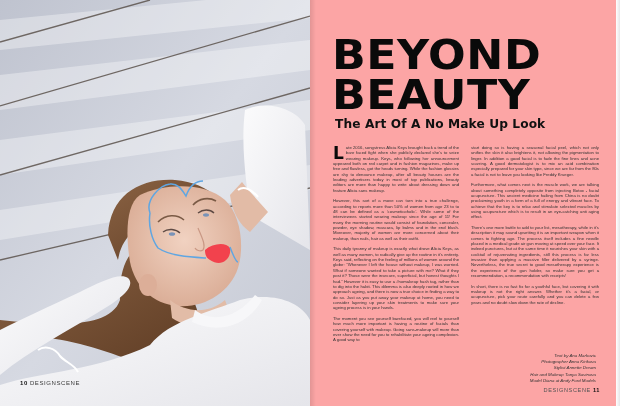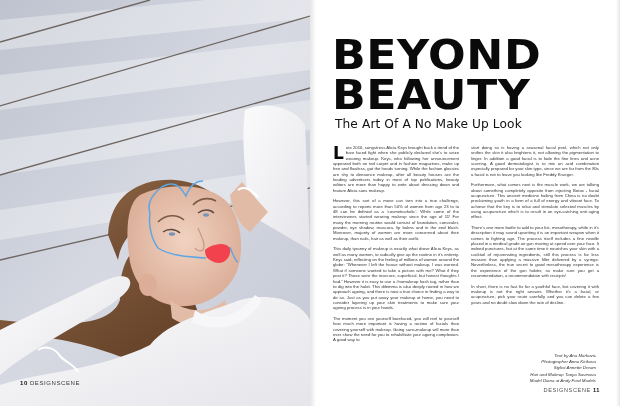--- a/index.html
+++ b/index.html
@@ -8,30 +8,30 @@
 
     .spread { position: absolute; left: 0; top: 0; width: 620px; height: 406px; }
 
     
     .page-left { position: absolute; left: 0; top: 0; width: 310px; height: 406px; overflow: hidden; background: #c9ccd6; }
     .photo { position: absolute; inset: 0; }
     .page-num-left { position: absolute; left: 20px; top: 380px; font-size: 6px; letter-spacing: 0.6px; color: #3a3a3a; }
     .page-num-left b { font-weight: 700; color: #111; margin-right: 2px; }
 
     
-    .page-right { position: absolute; left: 310px; top: 0; width: 310px; height: 406px; background: #ffffff; }
+    .page-right { position: absolute; left: 310px; top: 0; width: 310px; height: 406px; background: #fca5a5; }
     .page-right::before { content: ""; position: absolute; left: 0; top: 0; width: 6px; height: 100%;
       background: linear-gradient(to right, rgba(0,0,0,0.10), rgba(0,0,0,0)); }
     .edge-shade { position: absolute; right: 0; top: 0; width: 4px; height: 100%; background: linear-gradient(to left, #e6e6e8, #fff); }
 
     .title { position: absolute; left: 22px; font-family: "DejaVu Sans", sans-serif; font-weight: 700; color: #0a0a0a;
       font-size: 41px; line-height: 36px; letter-spacing: 0.5px; transform: scaleX(1.08); transform-origin: left top; }
     .title.t1 { top: 37px; }
     .title.t2 { top: 77px; }
-    .subtitle { position: absolute; left: 25px; top: 117px; font-family: "DejaVu Sans", sans-serif; font-weight: 400;
+    .subtitle { position: absolute; left: 25px; top: 117px; font-family: "DejaVu Sans", sans-serif; font-weight: 700;
       font-size: 12.2px; color: #111; letter-spacing: 0.1px; }
 
     .col { position: absolute; top: 145px; width: 126px; font-size: 4.25px; line-height: 5.35px; color: #333; text-align: justify; }
     .col.c1 { left: 23px; }
     .col.c2 { left: 161px; width: 128px; }
     .col p { margin-bottom: 5.3px; }
     .dropcap { float: left; font-family: "DejaVu Sans", sans-serif; font-weight: 700; font-size: 17px; line-height: 14px;
       color: #0a0a0a; margin: 1px 2px 0 0; }
 
     .credits { position: absolute; right: 24px; top: 353px; text-align: right; font-style: italic; font-size: 4.4px; line-height: 6.2px; color: #333; }

